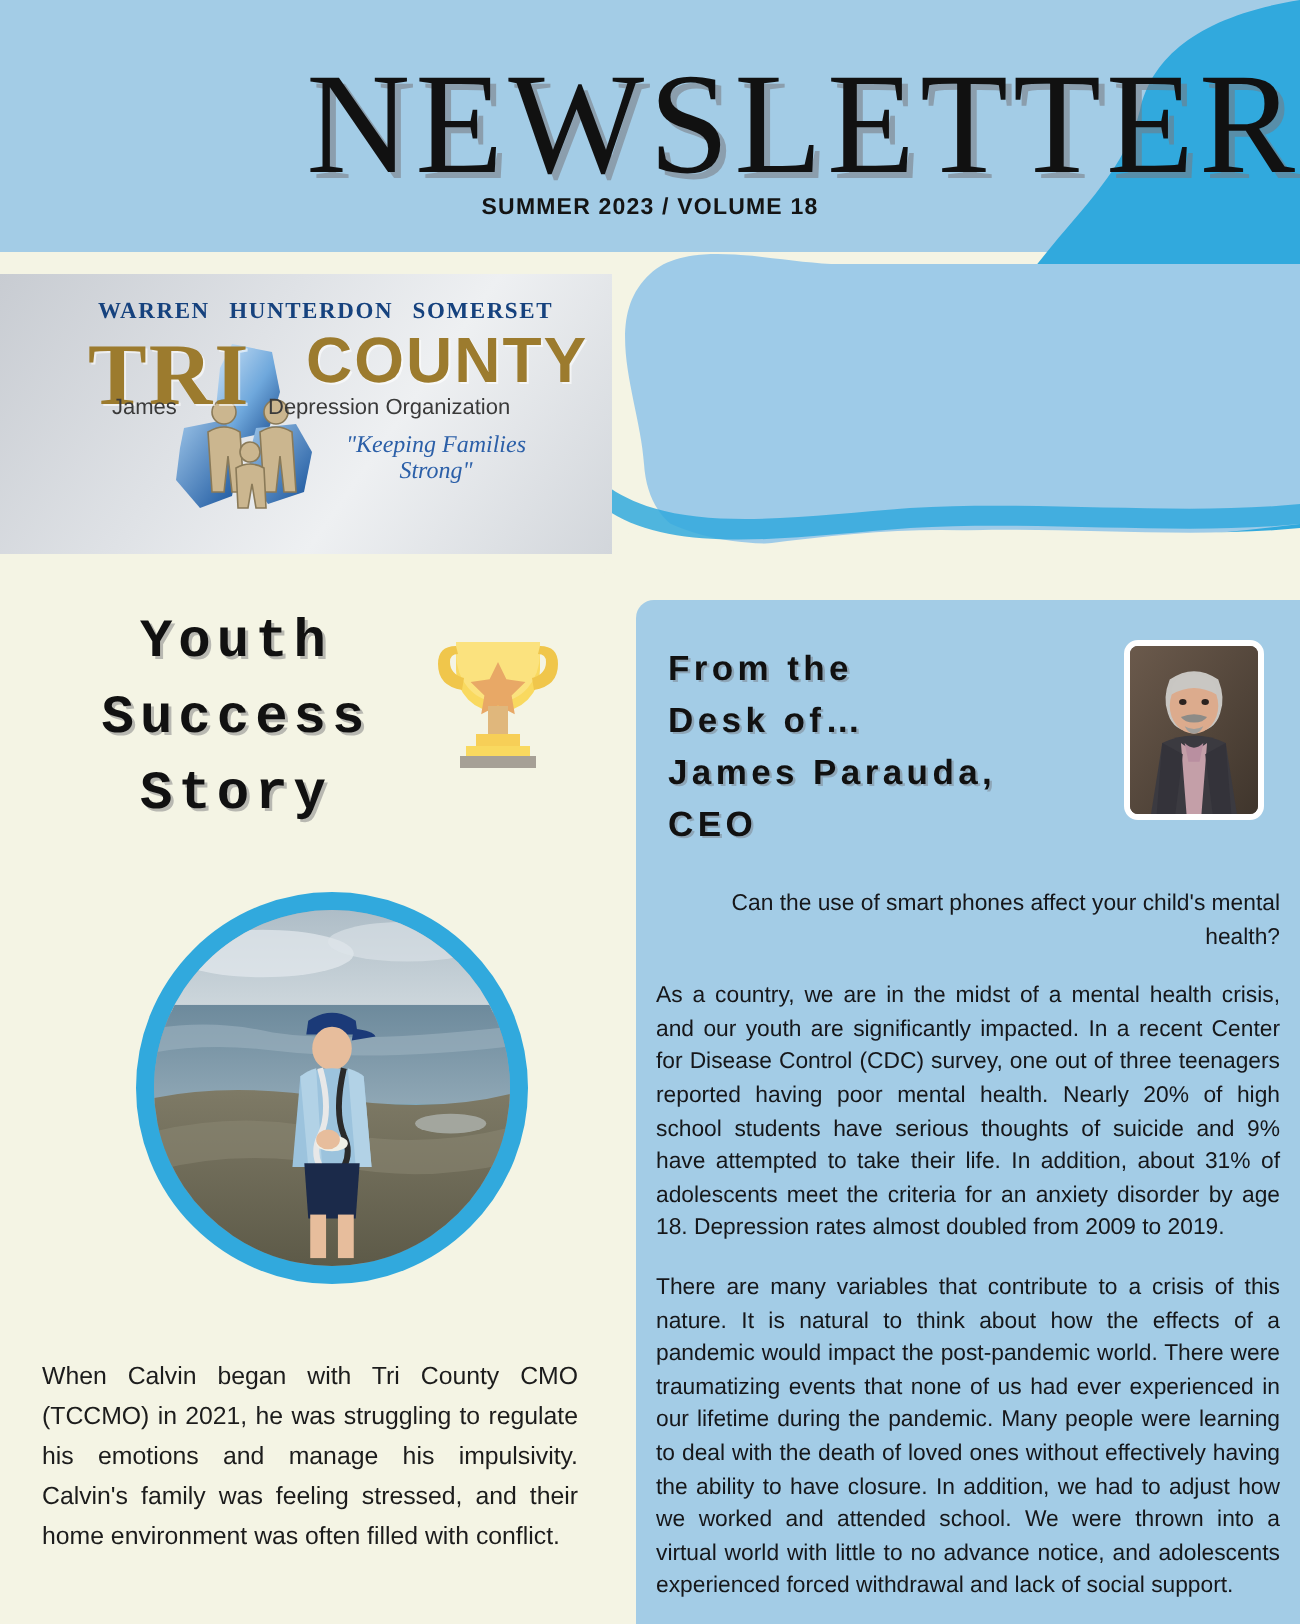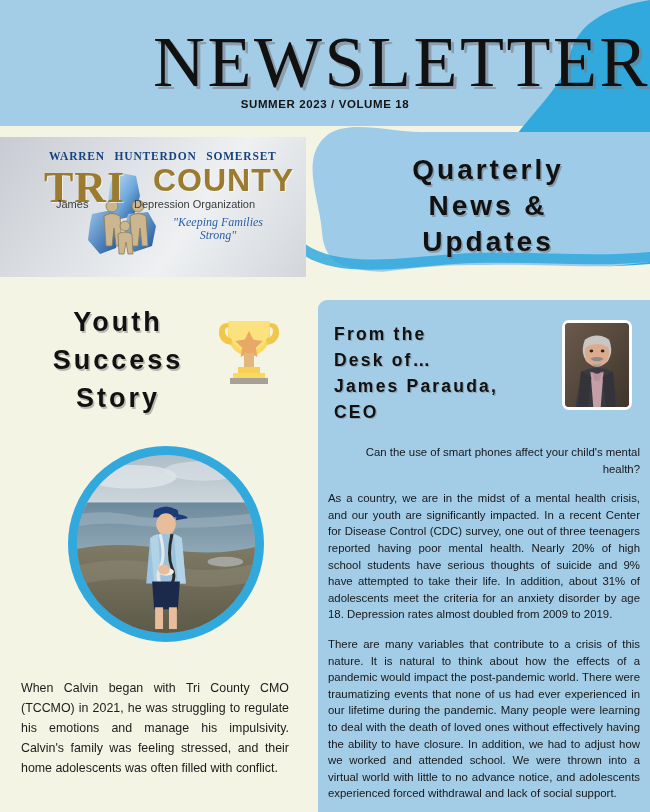--- a/index.html
+++ b/index.html
@@ -161,20 +161,21 @@
     position: absolute;
     left: 18px; top: 303px;
     width: 200px;
     text-align: center;
     font-size: 27px;
     font-weight: bold;
     line-height: 38px;
     letter-spacing: 3px;
     color: #111111;
     text-shadow: 1.5px 1.5px 0 rgba(110,110,115,0.45);
+    font-family: Liberation Mono, monospace;
   }
   .trophy {
     position: absolute;
     left: 218px; top: 311px;
     width: 62px;
     height: 74px;
   }
   .youth-photo {
     position: absolute;
     left: 68px; top: 446px;
@@ -320,23 +321,20 @@
         <span>SOMERSET</span>
       </div>
       <div class="logo-tri">TRI</div>
       <div class="logo-county">COUNTY</div>
       <div class="logo-care">James</div>
       <div class="logo-mgmt">Depression Organization</div>
       <div class="logo-tagline">"Keeping Families Strong"</div>
     </div>
   </div>
 
-  <div class="quarterly" style="white-space: pre-line;">Quarterly
-News &amp;
-Updates</div>
 
   <div class="youth-title" style="white-space: pre-line;">Youth
 Success
 Story</div>
 
   <svg class="trophy" viewBox="0 0 62 74">
     <path d="M10,10 h42 v14 a21,21 0 0 1 -42,0 Z" fill="#f9d95f"></path>
     <path d="M10,10 h42 v6 a21,24 0 0 1 -42,0 Z" fill="#fbe27e"></path>
     <path d="M10,12 q-9,0 -9,9 q0,11 12,13 l1,-6 q-7,-2 -7,-8 q0,-4 4,-4 Z" fill="#f0c64b"></path>
     <path d="M52,12 q9,0 9,9 q0,11 -12,13 l-1,-6 q7,-2 7,-8 q0,-4 -4,-4 Z" fill="#f0c64b"></path>
@@ -383,21 +381,21 @@
         <path d="M96,80 q-5,22 0,34 q4,8 0,16" stroke="#2a2a2a" stroke-width="3" fill="none"></path>
         <ellipse cx="90" cy="118" rx="8" ry="4" fill="#f0efe6"></ellipse>
         <path d="M76,128 h28 l-2,28 h-24 Z" fill="#1b2a4a"></path>
         <rect x="79" y="154" width="8" height="22" fill="#e7bd9c"></rect>
         <rect x="93" y="154" width="8" height="22" fill="#e7bd9c"></rect>
         <ellipse cx="88" cy="116" rx="6" ry="5" fill="#e7bd9c"></ellipse>
       </g>
     </svg>
   </div>
 
-  <div class="calvin-text">When Calvin began with Tri County CMO (TCCMO) in 2021, he was struggling to regulate his emotions and manage his impulsivity. Calvin's family was feeling stressed, and their home adolescents was often filled with conflict.</div>
+  <div class="calvin-text">When Calvin began with Tri County CMO (TCCMO) in 2021, he was struggling to regulate his emotions and manage his impulsivity. Calvin's family was feeling stressed, and their home environment was often filled with conflict.</div>
 
   <div class="right-panel">
     <div class="desk-title" style="white-space: pre-line;">From the
 Desk of…
 James Parauda,
 CEO</div>
 
     <div class="headshot">
       <svg class="headshot-svg" viewBox="0 0 70 90" preserveAspectRatio="xMidYMid slice">
         <defs>

